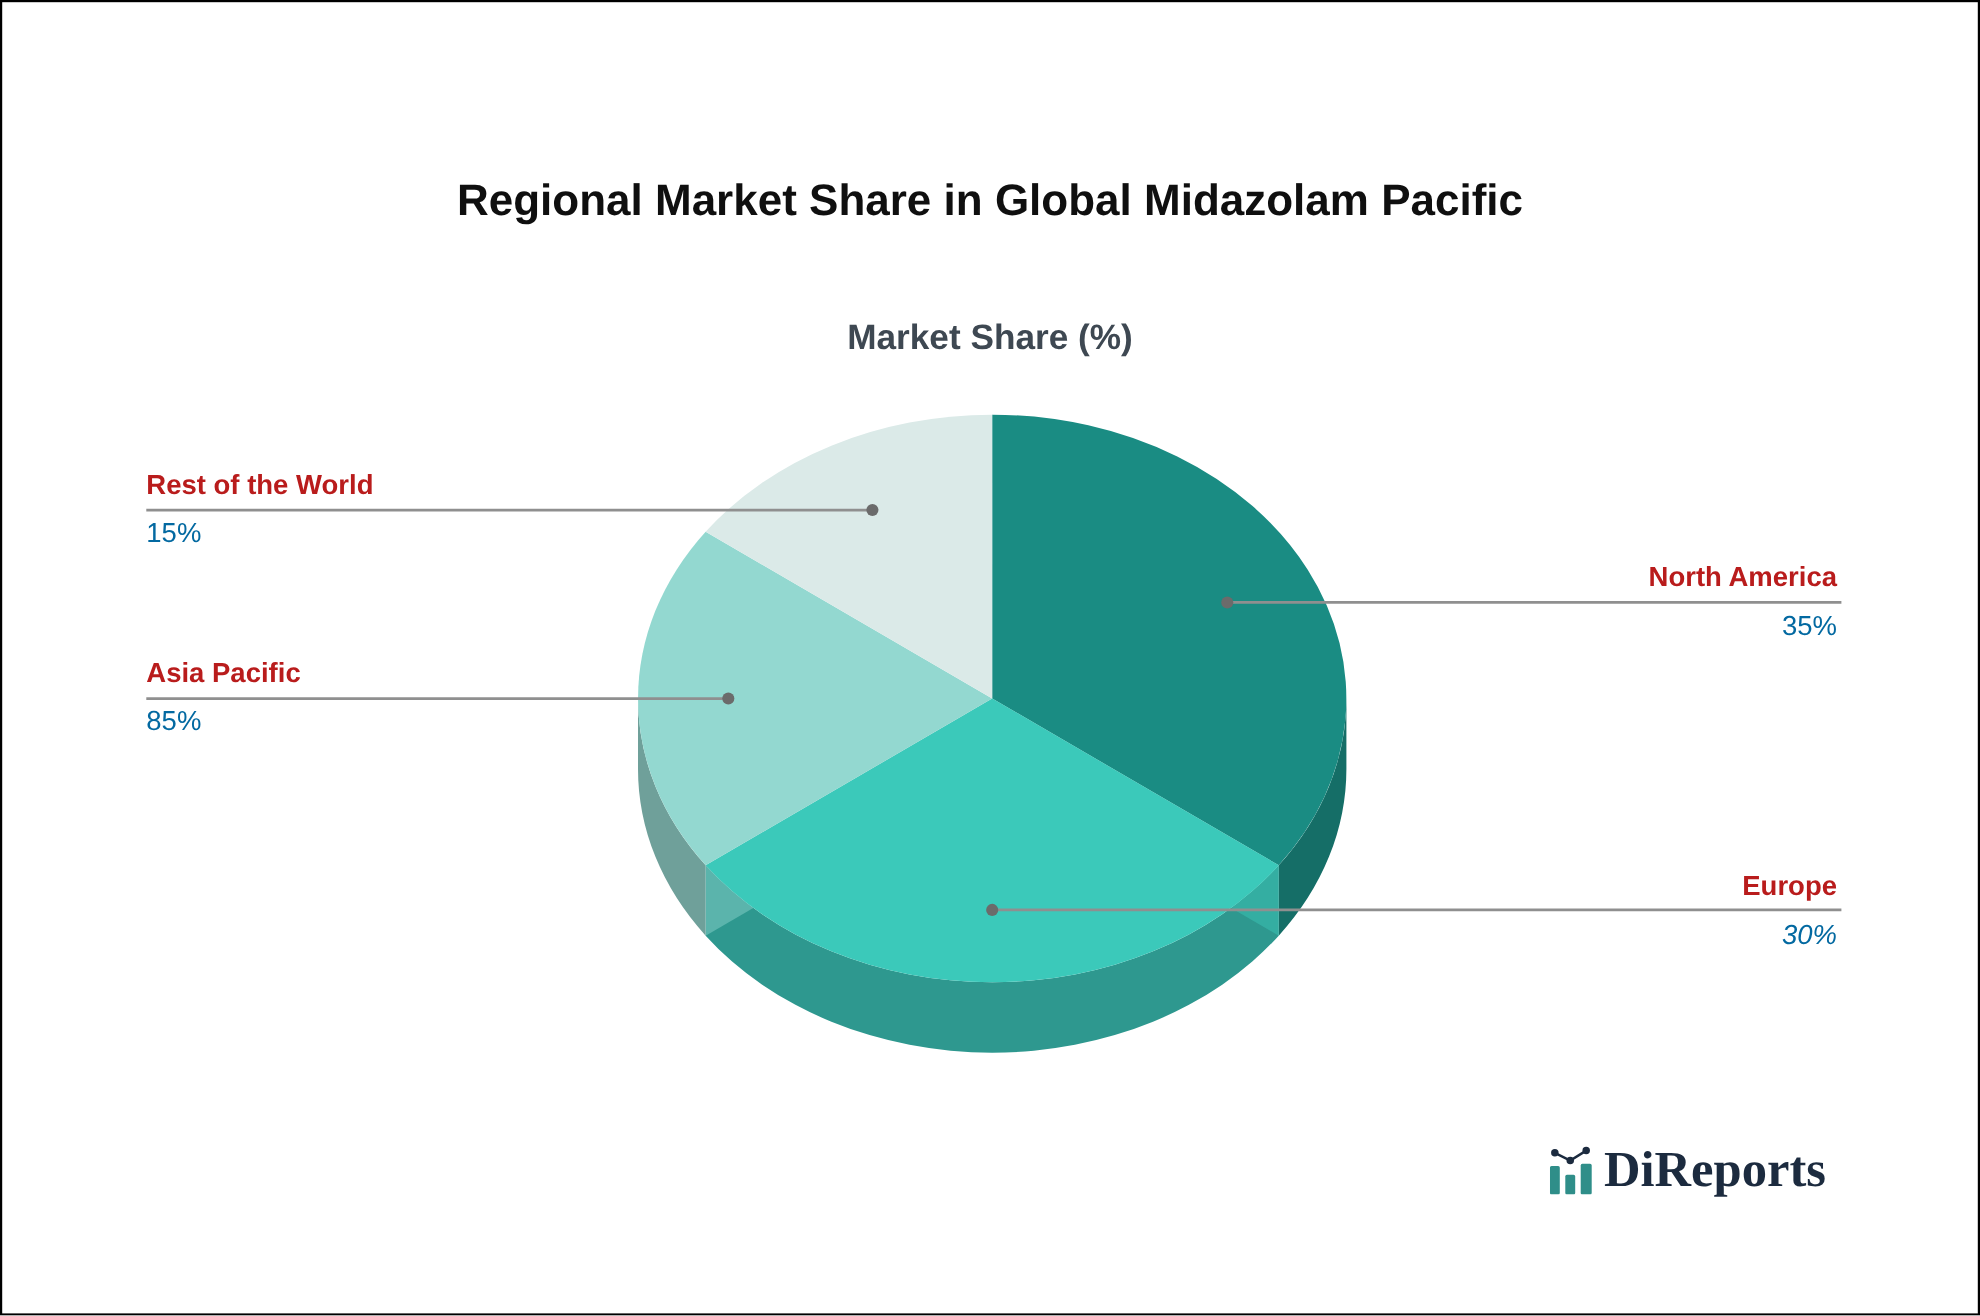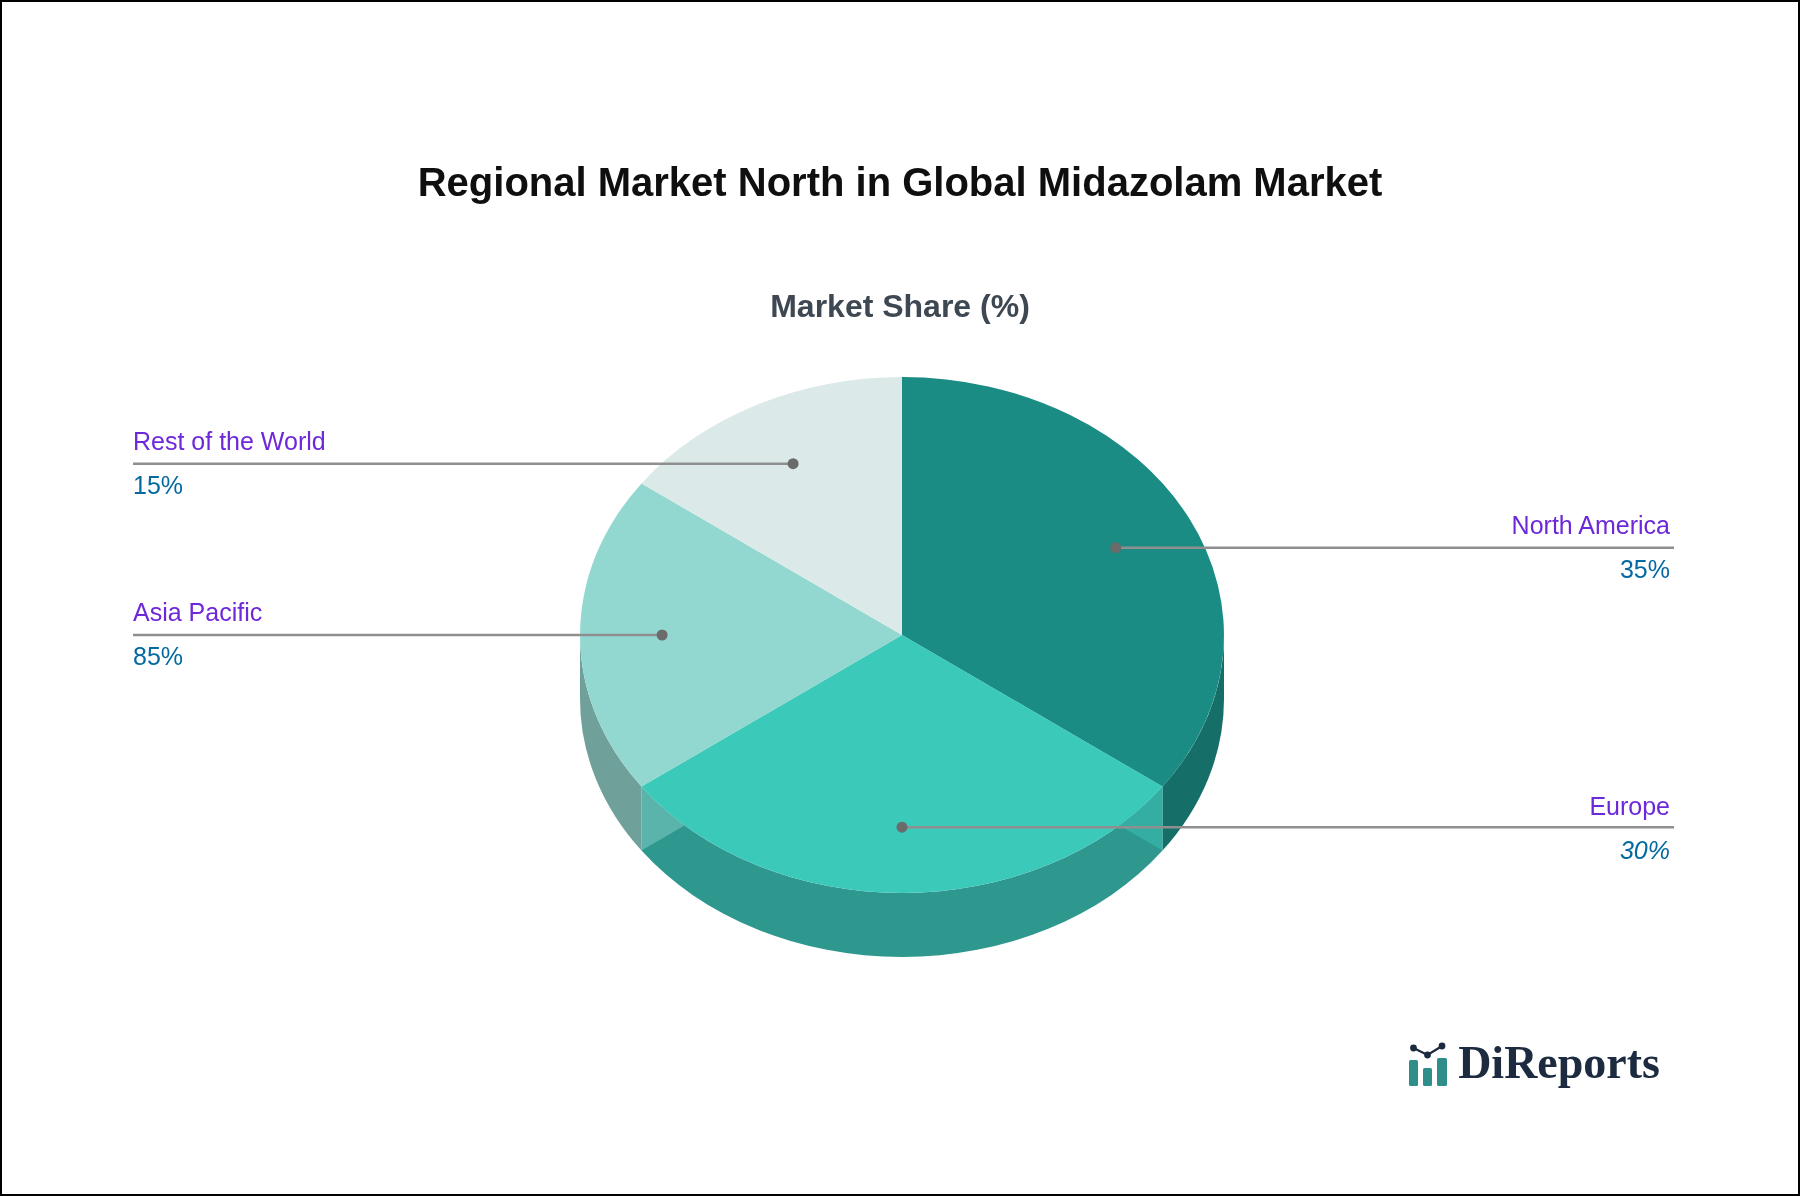--- a/index.html
+++ b/index.html
@@ -19,22 +19,23 @@
     letter-spacing:0px;
   }
   .chart-subtitle{
     position:absolute;left:0;top:246px;width:100%;
     text-align:center;
     font-size:32px;font-weight:700;color:#3e4852;margin-top:40px;
   }
   #pie-layer{position:absolute;left:0;top:0;}
   .lbl{
     position:absolute;
-    font-size:25px;line-height:30px;color:#6d28d9;
+    font-size:25px;line-height:30px;color:#b91c1c;
     white-space:nowrap;
+    font-weight:bold;
   }
   .pct{
     position:absolute;
     font-size:25px;line-height:30px;color:#0369a1;
     white-space:nowrap;
   }
   .align-r{text-align:left;}
   .lbl-row-name{left:131px;top:424px;}
   .lbl-row-pct{left:131px;top:468px;}
   .lbl-ap-name{left:131px;top:595px;}
@@ -54,21 +55,21 @@
     color:#1c2b3f;
     margin-left:5px;
   }
   .logo-icon{display:block;margin-bottom:2px;}
 </style>
 </head>
 <body>
 
 <div class="canvas">
 
-  <div class="chart-title">Regional Market North in Global Midazolam Market</div>
+  <div class="chart-title">Regional Market Share in Global Midazolam Pacific</div>
   <div class="chart-subtitle">Market Share (%)</div>
 
   <div id="pie-layer"><svg width="1800" height="1196" viewBox="0 0 1800 1196">
         <path fill="#156e67" d="M1222.0 633.0 A322 258 0 0 1 1160.5 784.6 L1160.5 848.6 A322 258 0 0 0 1222.0 697.0 Z"></path>
         <path fill="#2e988f" d="M1160.5 784.6 A322 258 0 0 1 639.5 784.6 L639.5 848.6 A322 258 0 0 0 1160.5 848.6 Z"></path>
         <path fill="#6fa09a" d="M639.5 784.6 A322 258 0 0 1 578.0 633.0 L578.0 697.0 A322 258 0 0 0 639.5 848.6 Z"></path>
         <path fill="#3bc9ba" fill-opacity="0.45" d="M900 633 L1160.5 784.6 l0 64 L900 697 Z"></path>
         <path fill="#93d8d0" fill-opacity="0.45" d="M900 633 L639.5 784.6 l0 64 L900 697 Z"></path>
         <path fill="#1a8c83" d="M900 633 L900.0 375.0 A322 258 0 0 1 1160.5 784.6 Z"></path>
         <path fill="#3bc9ba" d="M900 633 L1160.5 784.6 A322 258 0 0 1 639.5 784.6 Z"></path>

